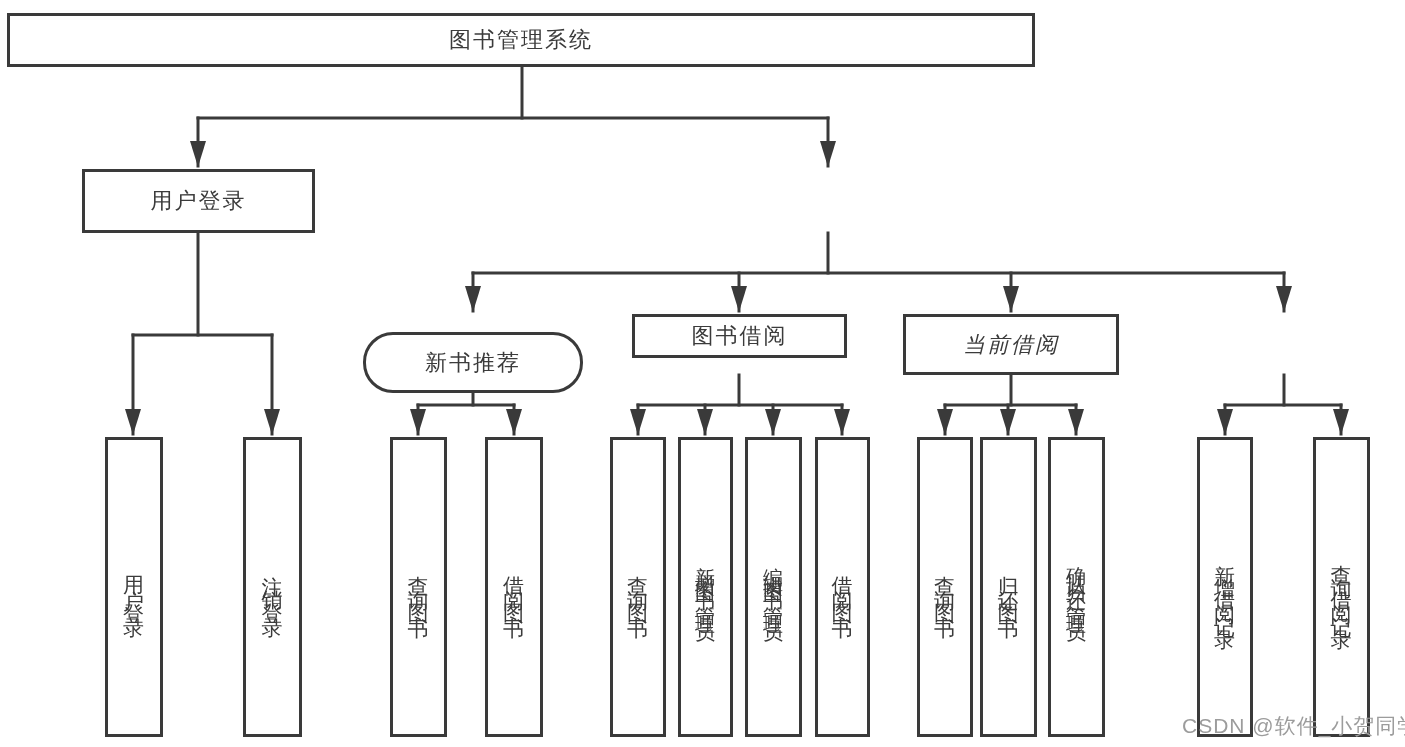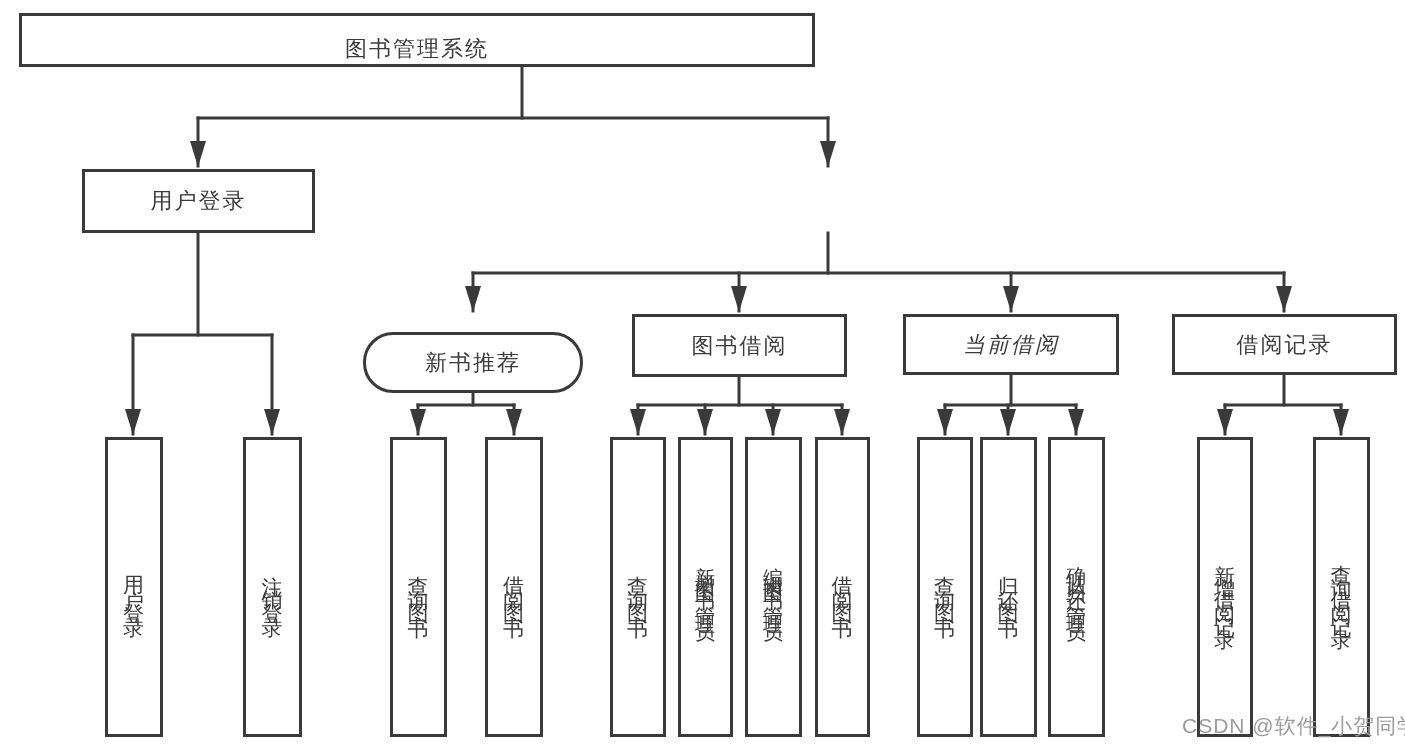--- a/index.html
+++ b/index.html
@@ -106,39 +106,36 @@
       <line x1="1008" y1="405" x2="1008" y2="434" marker-end="url(#arr)"></line>
       <line x1="1076" y1="405" x2="1076" y2="434" marker-end="url(#arr)"></line>
 
       <line x1="1284" y1="375" x2="1284" y2="405"></line>
       <line x1="1225" y1="405" x2="1341" y2="405"></line>
       <line x1="1225" y1="405" x2="1225" y2="434" marker-end="url(#arr)"></line>
       <line x1="1341" y1="405" x2="1341" y2="434" marker-end="url(#arr)"></line>
     </g>
   </svg>
 
-  <div class="box" style="left:19px; top:13px; width:796px; height:54px;align-items:flex-end;">
+  <div class="box" style="left:7px; top:13px; width:1028px; height:54px;">
     <span class="hlbl">图书管理系统</span>
   </div>
 
   <div class="box" style="left:82px; top:169px; width:233px; height:64px;">
     <span class="hlbl">用户登录</span>
   </div>
 
   <div class="box" style="left:363px; top:332px; width:220px; height:61px;border-radius:30px;">
     <span class="hlbl">新书推荐</span>
   </div>
-  <div class="box" style="left:632px; top:314px; width:215px; height:63px;">
+  <div class="box" style="left:632px; top:314px; width:215px; height:44px;">
     <span class="hlbl">图书借阅</span>
   </div>
   <div class="box" style="left:903px; top:314px; width:216px; height:61px;font-style:italic;">
     <span class="hlbl">当前借阅</span>
-  </div>
-  <div class="box" style="left:1172px; top:314px; width:225px; height:61px;">
-    <span class="hlbl">借阅记录</span>
   </div>
 
   <div class="box" style="left:105px; top:437px; width:58px; height:300px;">
     <span class="vlbl">用户登录</span>
   </div>
   <div class="box" style="left:243px; top:437px; width:59px; height:300px;">
     <span class="vlbl">注销登录</span>
   </div>
 
   <div class="box" style="left:390px; top:437px; width:57px; height:300px;">

